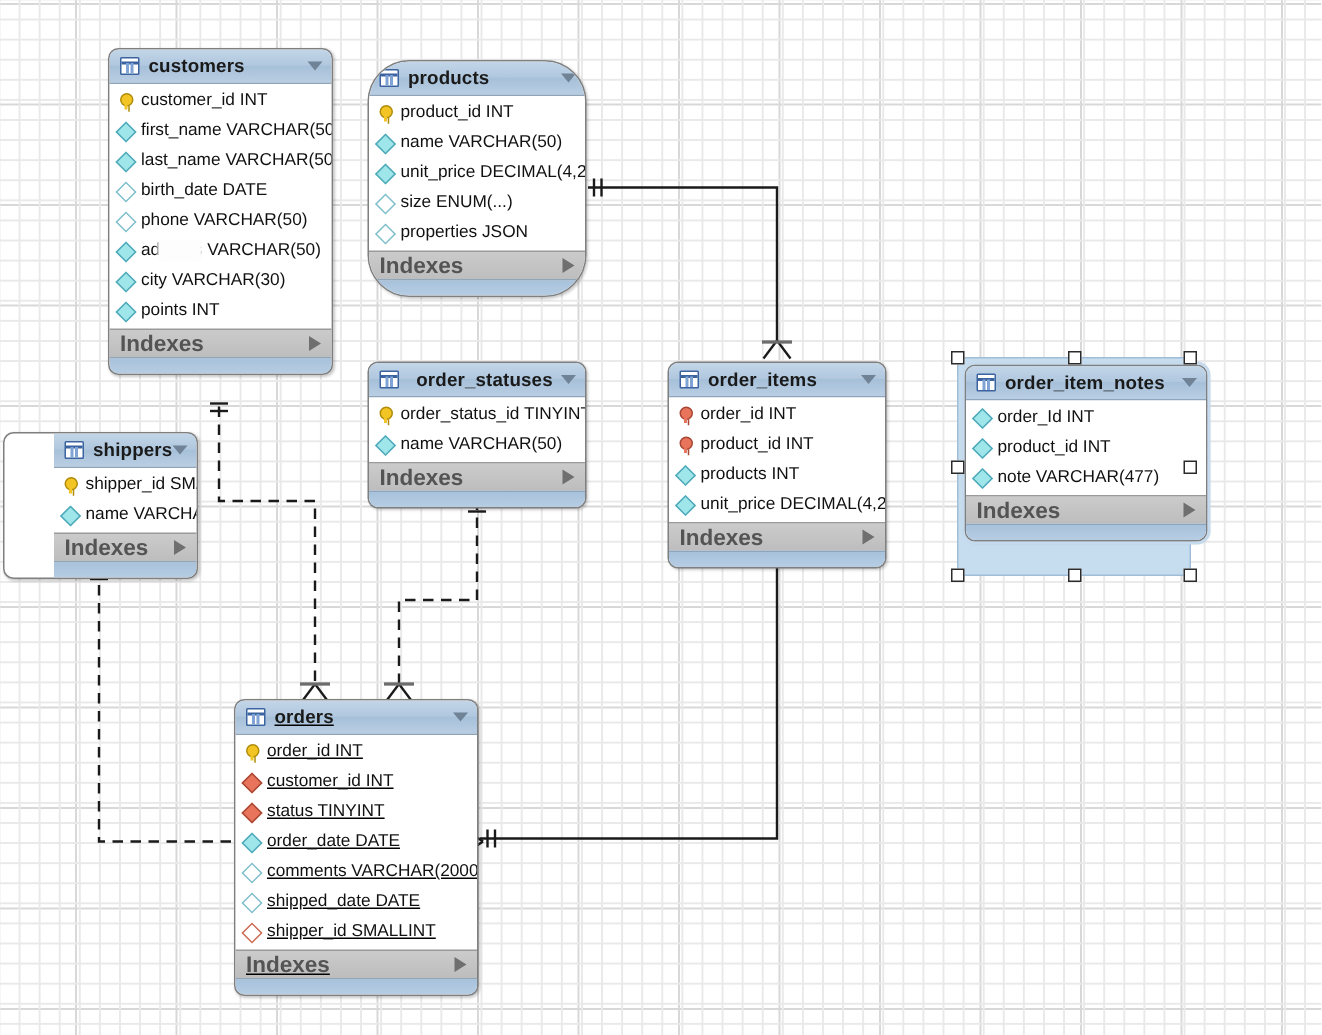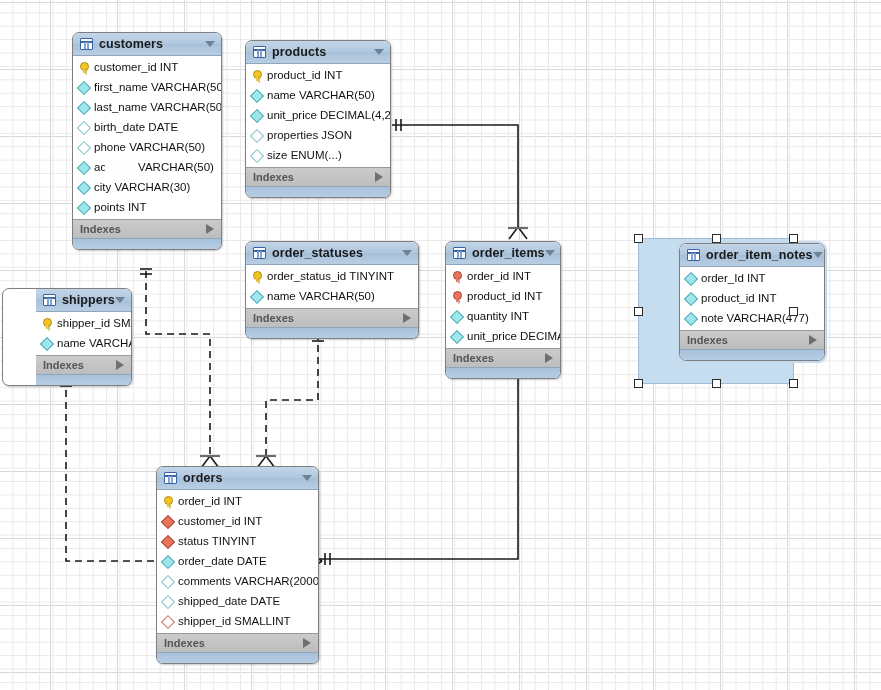--- a/index.html
+++ b/index.html
@@ -127,21 +127,21 @@
   .ico.dia.red.hollow::before { background: #ffffff; border-color: #cc6a52; }
 
   .idx {
     height: 19px;
     display: flex;
     align-items: center;
     justify-content: space-between;
     padding: 0 7px 0 7px;
     background: linear-gradient(to bottom, #cbcbcb 0%, #bdbdbd 100%);
     border-top: 1px solid #9a9a9a;
-    font-size: 11px;
+    font-size: 15px;
     font-weight: bold;
     color: #545454;
   }
   .idx .tri {
     width: 0; height: 0;
     border-top: 5px solid transparent;
     border-bottom: 5px solid transparent;
     border-left: 8px solid #6f6f6f;
   }
   .foot {
@@ -283,55 +283,55 @@
           <span class="ico dia"></span>
           <span class="nm">points INT</span>
         </div>
       </div>
       <div class="idx">
         <span>Indexes</span>
         <span class="tri"></span>
       </div>
       <div class="foot"></div>
     </div>
-    <div class="tbl" style="width: 146px; left: 245px; top: 40px;">
+    <div class="tbl" style="width: 146px; left: 245px; top: 40px; border-radius: 28px;">
       <div class="tbl-hdr">
         <span class="grid-icon"></span>
         <span class="ttl">products</span>
         <span class="caret"></span>
       </div>
       <div class="cols">
         <div class="col">
           <span class="ico key"></span>
           <span class="nm">product_id INT</span>
         </div>
         <div class="col">
           <span class="ico dia"></span>
           <span class="nm">name VARCHAR(50)</span>
         </div>
         <div class="col">
           <span class="ico dia"></span>
           <span class="nm">unit_price DECIMAL(4,2)</span>
         </div>
         <div class="col">
           <span class="ico dia hollow"></span>
+          <span class="nm">size ENUM(...)</span>
+        </div>
+        <div class="col">
+          <span class="ico dia hollow"></span>
           <span class="nm">properties JSON</span>
         </div>
-        <div class="col">
-          <span class="ico dia hollow"></span>
-          <span class="nm">size ENUM(...)</span>
-        </div>
-      </div>
-      <div class="idx">
-        <span>Indexes</span>
-        <span class="tri"></span>
-      </div>
-      <div class="foot"></div>
-    </div>
-    <div class="tbl" style="width: 174px; left: 245px; top: 241px;">
+      </div>
+      <div class="idx">
+        <span>Indexes</span>
+        <span class="tri"></span>
+      </div>
+      <div class="foot"></div>
+    </div>
+    <div class="tbl" style="width: 146px; left: 245px; top: 241px; text-align: center;">
       <div class="tbl-hdr">
         <span class="grid-icon"></span>
         <span class="ttl">order_statuses</span>
         <span class="caret"></span>
       </div>
       <div class="cols">
         <div class="col">
           <span class="ico key"></span>
           <span class="nm">order_status_id TINYINT</span>
         </div>
@@ -339,53 +339,53 @@
           <span class="ico dia"></span>
           <span class="nm">name VARCHAR(50)</span>
         </div>
       </div>
       <div class="idx">
         <span>Indexes</span>
         <span class="tri"></span>
       </div>
       <div class="foot"></div>
     </div>
-    <div class="tbl" style="width: 116px; left: 445px; top: 241px;">
+    <div class="tbl" style="width: 146px; left: 445px; top: 241px;">
       <div class="tbl-hdr">
         <span class="grid-icon"></span>
         <span class="ttl">order_items</span>
         <span class="caret"></span>
       </div>
       <div class="cols">
         <div class="col">
           <span class="ico key red"></span>
           <span class="nm">order_id INT</span>
         </div>
         <div class="col">
           <span class="ico key red"></span>
           <span class="nm">product_id INT</span>
         </div>
         <div class="col">
           <span class="ico dia"></span>
-          <span class="nm">quantity INT</span>
+          <span class="nm">products INT</span>
         </div>
         <div class="col">
           <span class="ico dia"></span>
           <span class="nm">unit_price DECIMAL(4,2)</span>
         </div>
       </div>
       <div class="idx">
         <span>Indexes</span>
         <span class="tri"></span>
       </div>
       <div class="foot"></div>
     </div>
     <div class="sel-wrap" style="left: 634px; top: 234px;">
       <div class="sel-bg" style="width: 156px; height: 146px;"></div>
-      <div class="tbl" style="width: 146px; position: absolute; left: 9px; top: 9px; margin-left: 36px;">
+      <div class="tbl" style="width: 162px; position: absolute; left: 9px; top: 9px;">
         <div class="tbl-hdr">
           <span class="grid-icon"></span>
           <span class="ttl">order_item_notes</span>
           <span class="caret"></span>
         </div>
         <div class="cols">
           <div class="col">
             <span class="ico dia"></span>
             <span class="nm">order_Id INT</span>
           </div>
@@ -428,21 +428,21 @@
           <span class="ico dia"></span>
           <span class="nm">name VARCHAR(50)</span>
         </div>
       </div>
       <div class="idx">
         <span>Indexes</span>
         <span class="tri"></span>
       </div>
       <div class="foot"></div>
     </div>
-    <div class="tbl" style="width: 163px; left: 156px; top: 466px;">
+    <div class="tbl" style="width: 163px; left: 156px; top: 466px; text-decoration: underline;">
       <div class="tbl-hdr">
         <span class="grid-icon"></span>
         <span class="ttl">orders</span>
         <span class="caret"></span>
       </div>
       <div class="cols">
         <div class="col">
           <span class="ico key"></span>
           <span class="nm">order_id INT</span>
         </div>

